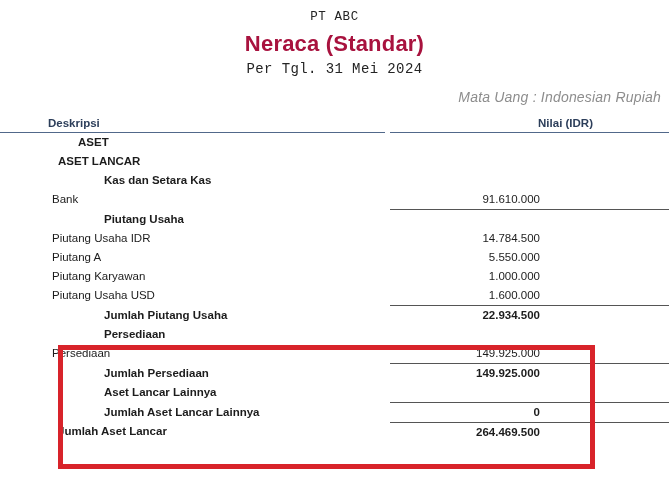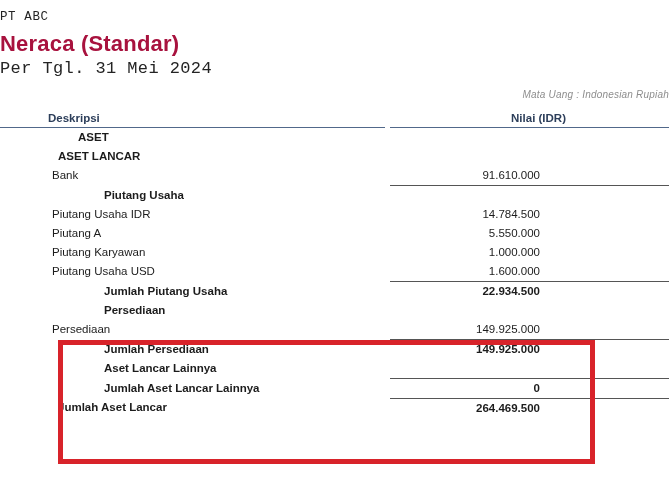--- a/index.html
+++ b/index.html
@@ -12,53 +12,53 @@
     background: #ffffff;
     font-family: "Liberation Sans", sans-serif;
     color: #1a1a1a;
     overflow: hidden;
     position: relative;
   }
 
   
   .doc-header {
     padding-top: 9px;
-    text-align: left;
+    text-align: center;
   }
   .company-name {
     font-family: "Liberation Mono", monospace;
     font-size: 12.5px;
     letter-spacing: 0.6px;
     color: #242424;
     line-height: 16px;
   }
   .report-title {
     font-family: "Liberation Sans", sans-serif;
     font-weight: bold;
     font-size: 22px;
     color: #a8123e;
     line-height: 30px;
     margin-top: 4px;
     letter-spacing: 0.2px;
   }
   .report-period {
     font-family: "Liberation Mono", monospace;
-    font-size: 17px;
+    font-size: 14px;
     letter-spacing: 0.4px;
     color: #242424;
     line-height: 16px;
     margin-top: 2px;
   }
   .currency-note {
     text-align: right;
     font-family: "Liberation Sans", sans-serif;
     font-style: italic;
-    font-size: 10px;
+    font-size: 14px;
     color: #8d8d8d;
-    padding-right: 0;
+    padding-right: 8px;
     margin-top: 12px;
     letter-spacing: 0.2px;
   }
 
   
   .sheet {
     position: relative;
     margin-top: 12px;
     padding: 0 0 0 0;
   }
@@ -79,21 +79,21 @@
     vertical-align: bottom;
   }
   th.h-desc {
     text-align: left;
     padding-left: 48px;
     border-bottom: 1.4px solid #51688a;
   }
   th.h-gap { border: none; }
   th.h-val {
     text-align: right;
-    padding-right: 103px;
+    padding-right: 76px;
     border-bottom: 1.4px solid #51688a;
   }
 
   tbody td {
     font-size: 11.5px;
     padding: 0;
     line-height: 19px;
     vertical-align: middle;
     white-space: nowrap;
   }
@@ -160,20 +160,25 @@
         <tr class=" bold">
           <td class="desc lvl0">ASET</td>
           <td class="gap"></td>
           <td class="val"></td>
         </tr>
         <tr class=" bold">
           <td class="desc lvl1">ASET LANCAR</td>
           <td class="gap"></td>
           <td class="val"></td>
         </tr>
+        <tr class=" bold">
+          <td class="desc lvl2">Kas dan Setara Kas</td>
+          <td class="gap"></td>
+          <td class="val"></td>
+        </tr>
         <tr>
           <td class="desc lvl3">Bank</td>
           <td class="gap"></td>
           <td class="val ruled-under">91.610.000</td>
         </tr>
         <tr class=" spacer">
           <td class="desc lvl0"></td>
           <td class="gap"></td>
           <td class="val"></td>
         </tr>

